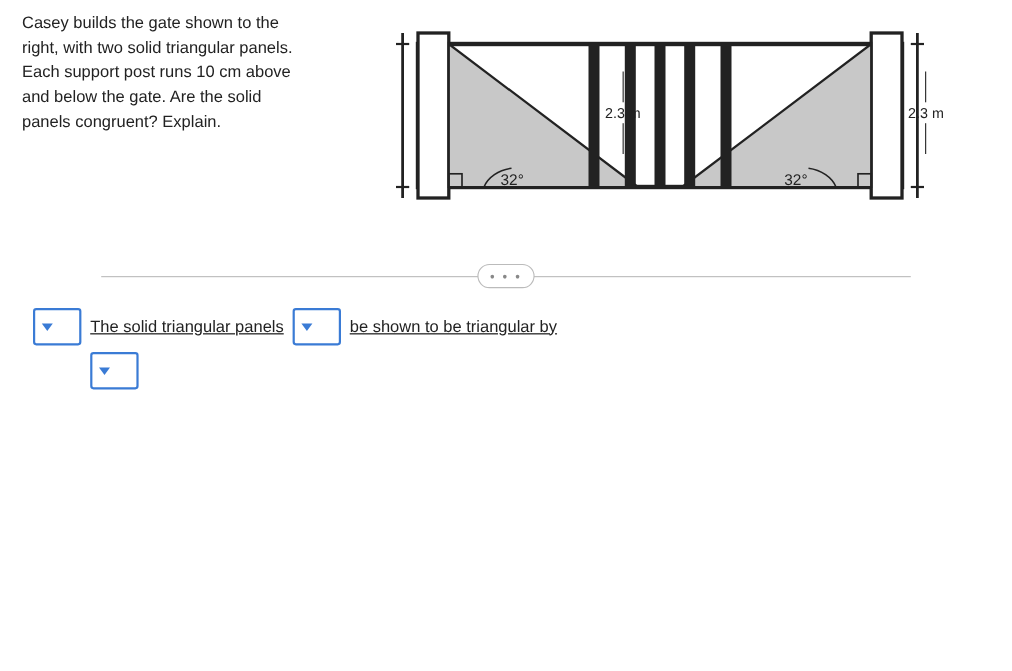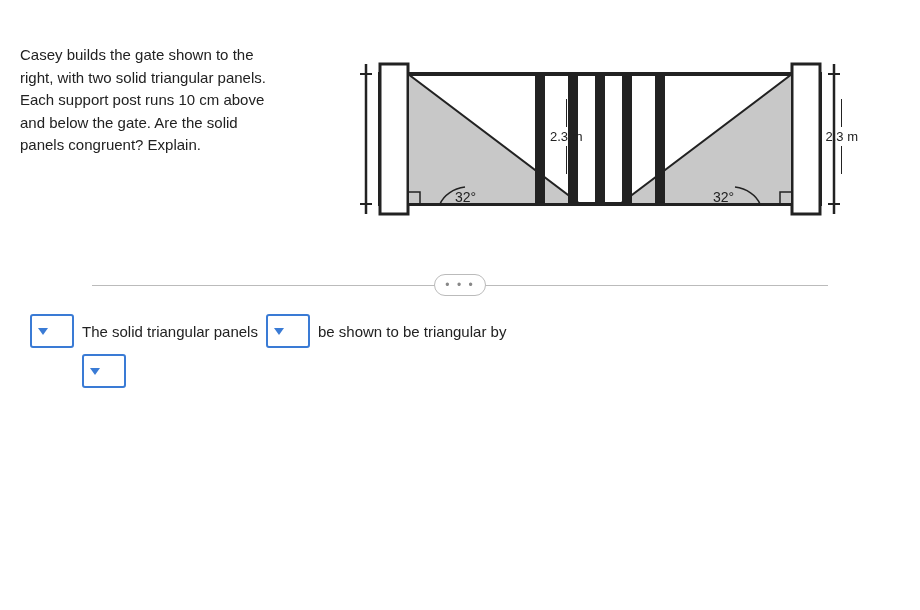--- a/index.html
+++ b/index.html
@@ -10,21 +10,20 @@
       height: 610px;
       overflow: hidden;
       position: relative;
     }
 
     .main-container {
       display: flex;
       flex-direction: row;
       padding: 10px 20px;
       width: 100%;
-      margin-top: 34px;
     }
 
     .text-panel {
       width: 260px;
       flex-shrink: 0;
       padding-right: 10px;
       font-size: 15px;
       line-height: 1.5;
       color: #222;
     }
@@ -64,20 +63,21 @@
       z-index: 1;
       letter-spacing: 2px;
     }
 
     
     .answer-section {
       padding: 0 30px;
       display: flex;
       flex-direction: column;
       gap: 6px;
+      text-decoration: underline;
     }
 
     .answer-row {
       display: flex;
       align-items: center;
       gap: 8px;
       flex-wrap: nowrap;
     }
 
     .dropdown-box {

